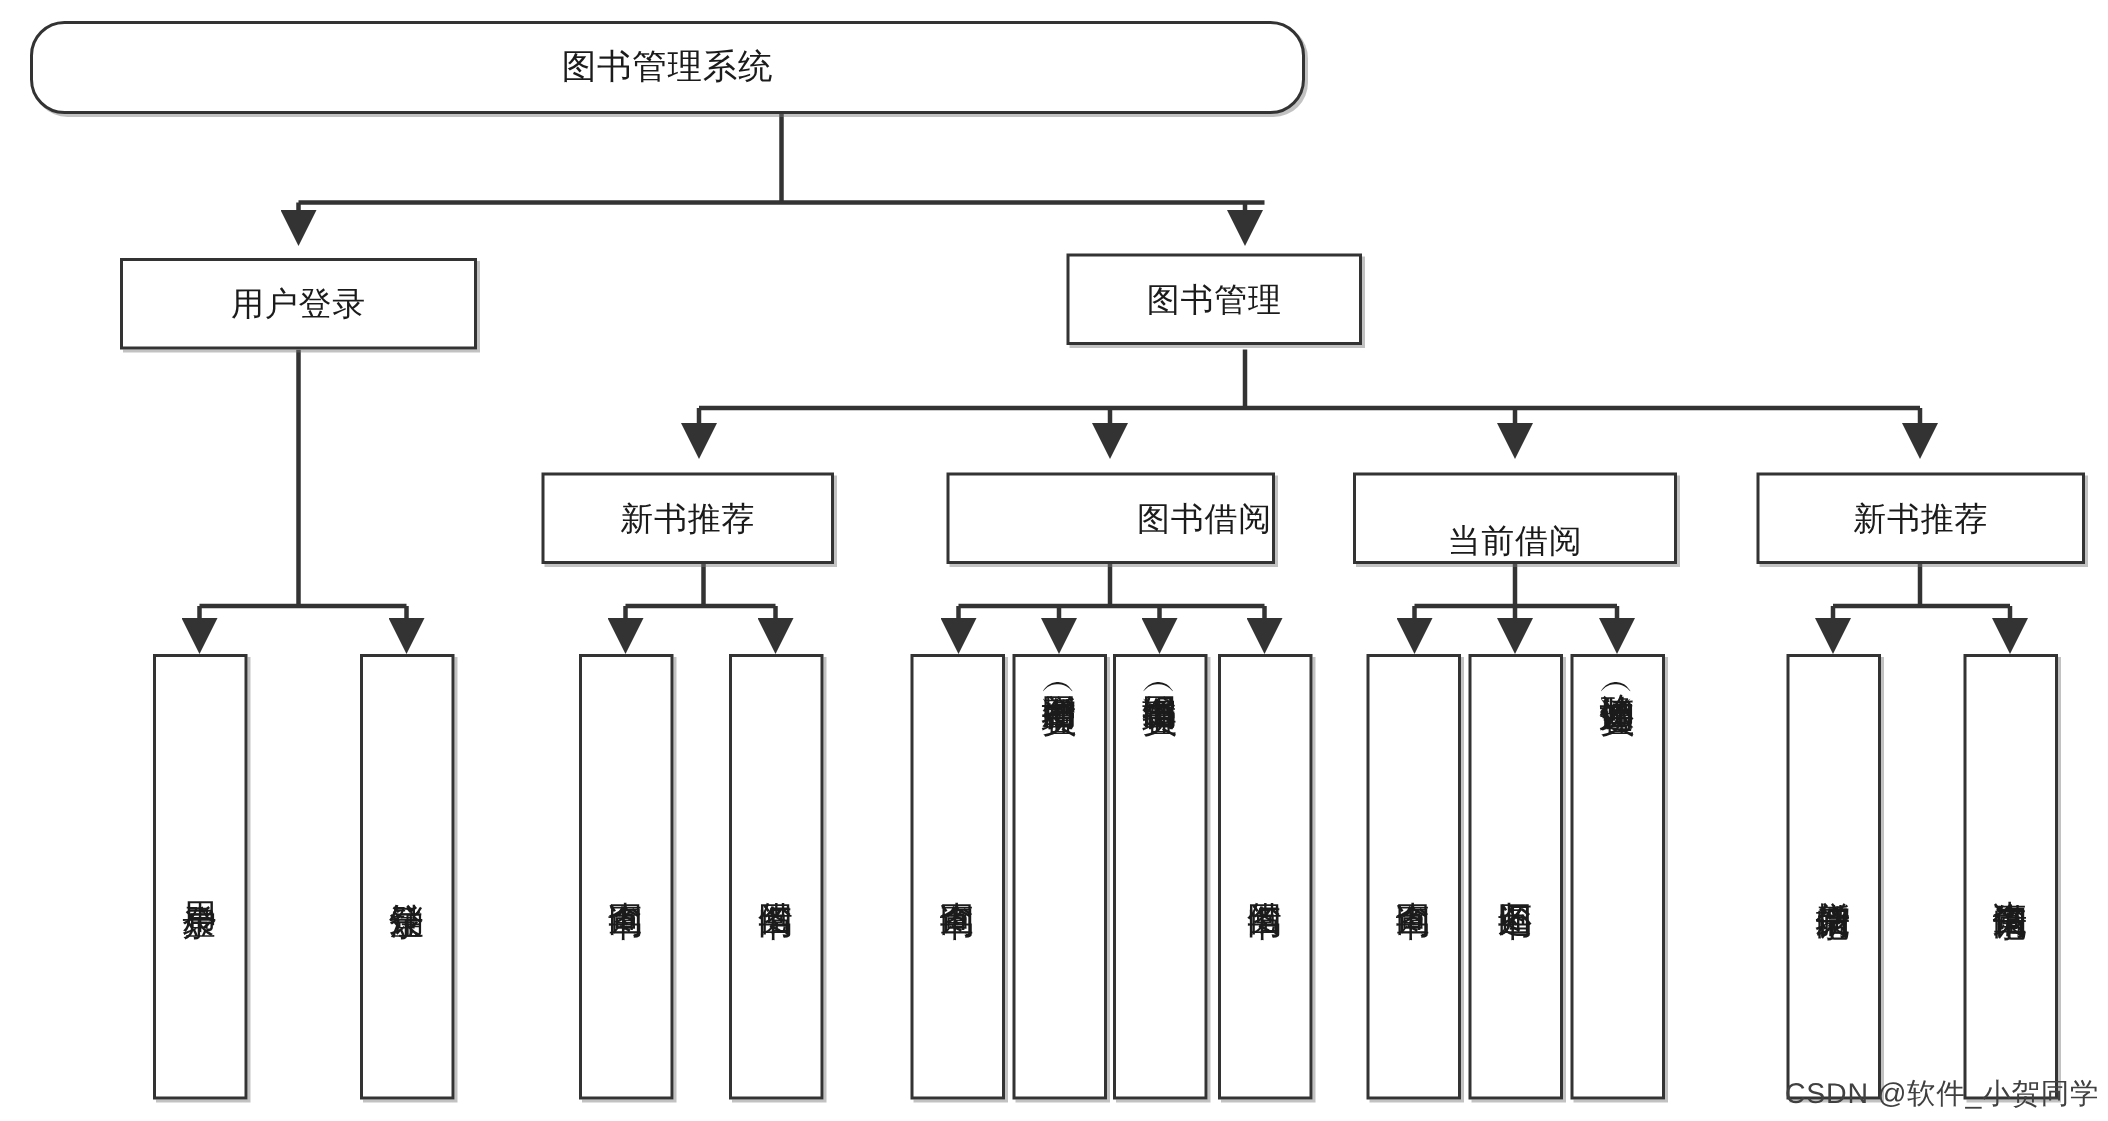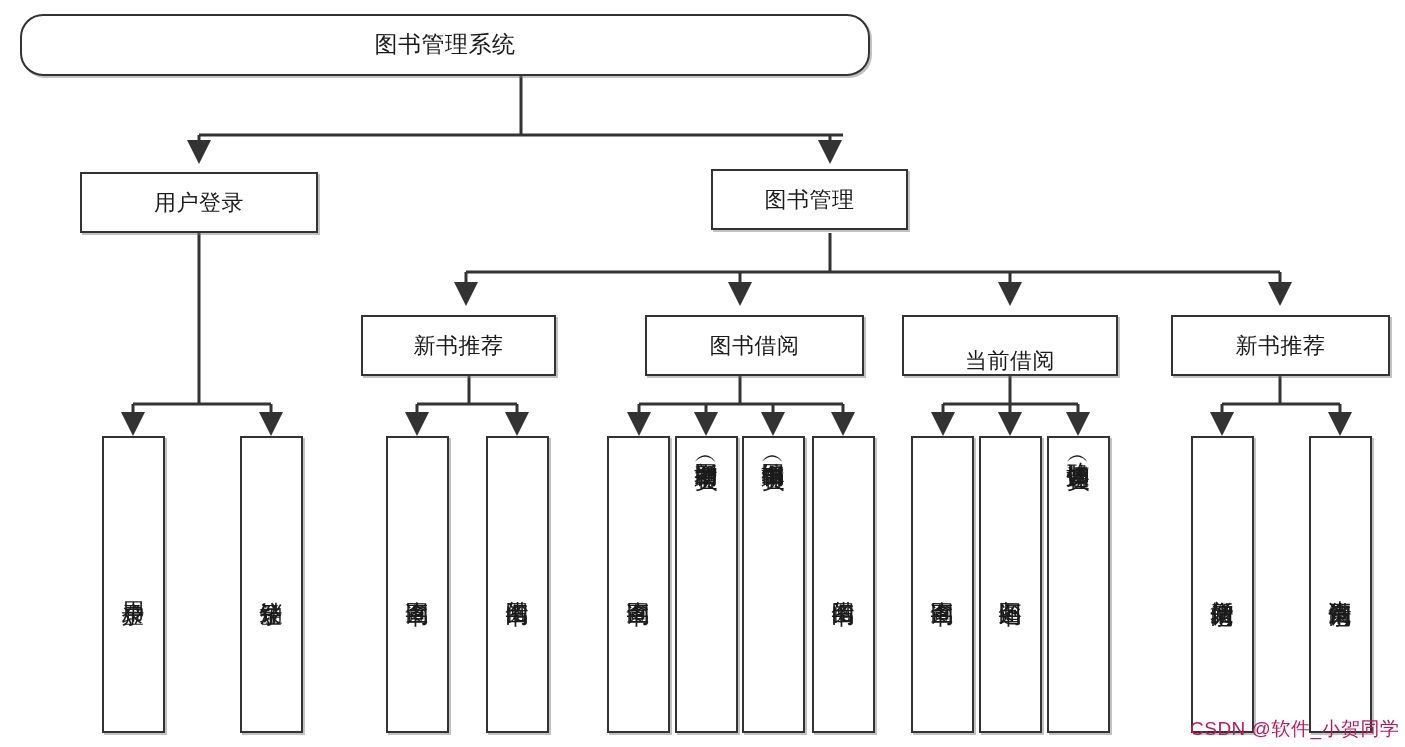--- a/index.html
+++ b/index.html
@@ -61,21 +61,21 @@
     line-height: 1.22;
     letter-spacing: 1px;
     white-space: nowrap;
   }
   .node.vert.mid {
     align-items: center;
     padding-top: 0;
   }
   .watermark {
     position: absolute;
-    color: #be185d;
+    color: #404040;
     font-size: 19px;
     white-space: nowrap;
     z-index: 5;
     letter-spacing: 0.5px;
   }
 </style>
 </head>
 <body>
 
 <div id="canvas">
@@ -137,21 +137,21 @@
   <div class="node horiz" style="left:80px; top:172px; width:238px; height:61px;">
     <span class="label">用户登录</span>
   </div>
   <div class="node horiz" style="left:711px; top:169px; width:197px; height:61px;">
     <span class="label">图书管理</span>
   </div>
 
   <div class="node horiz" style="left:361px; top:315px; width:195px; height:61px;">
     <span class="label">新书推荐</span>
   </div>
-  <div class="node horiz" style="left:645px; top:315px; width:219px; height:61px;">
+  <div class="node horiz" style="left:631px; top:315px; width:219px; height:61px;justify-content:flex-end;">
     <span class="label">图书借阅</span>
   </div>
   <div class="node horiz" style="left:902px; top:315px; width:216px; height:61px;align-items:flex-end;">
     <span class="label">当前借阅</span>
   </div>
   <div class="node horiz" style="left:1171px; top:315px; width:219px; height:61px;">
     <span class="label">新书推荐</span>
   </div>
 
   <div class="node vert mid" style="left:102px; top:436px; width:63px; height:297px;">

